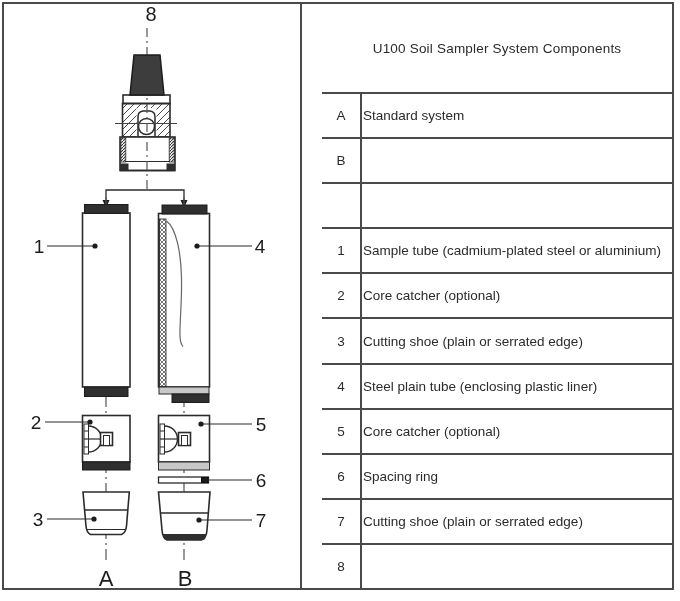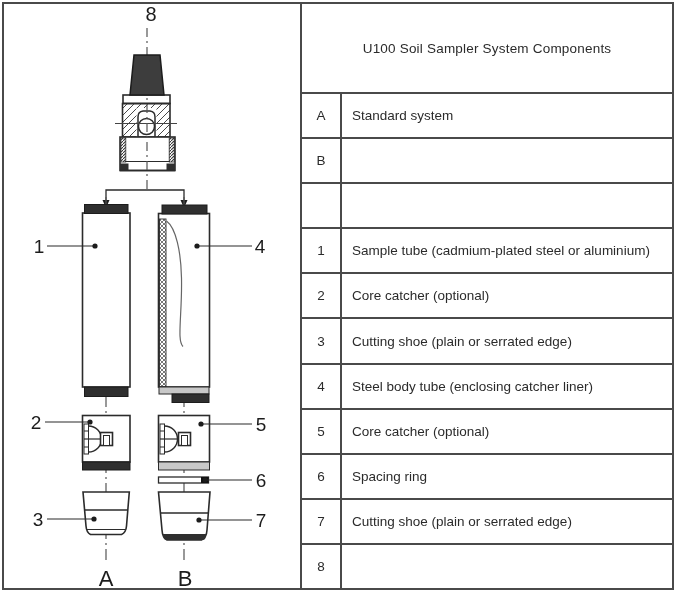--- a/index.html
+++ b/index.html
@@ -1,27 +1,27 @@
 <!DOCTYPE html>
 <html><head>
 <meta charset="utf-8">
 <style>
   html,body{margin:0;padding:0;background:#fff;}
   .page{position:relative;width:680px;height:601px;background:#fff;
         font-family:"Liberation Sans",sans-serif;color:#2b2b2b;overflow:hidden;}
   .sheet{position:absolute;left:2px;top:2px;width:672px;height:588px;
          border:2px solid #4a4a4a;display:flex;box-sizing:border-box;}
   .diagram-panel{width:296px;border-right:2px solid #4a4a4a;position:relative;}
-  .table-panel{flex:1;display:flex;flex-direction:column;}
+  .table-panel{flex:1;display:flex;flex-direction:column;margin-left:20px;}
   .title-row{height:88px;display:flex;align-items:center;justify-content:center;
              font-size:13.5px;letter-spacing:.2px;}
   .t-row{flex:1;display:flex;border-top:2px solid #4a4a4a;align-items:stretch;}
   .t-num{width:38px;border-right:2px solid #4a4a4a;display:flex;
          align-items:center;justify-content:center;font-size:13.5px;}
-  .t-desc{flex:1;display:flex;align-items:center;padding-left:10px;
+  .t-desc{flex:1;display:flex;align-items:center;padding-left:1px;
           font-size:13.5px;white-space:nowrap;}
   svg text{font-family:"Liberation Sans",sans-serif;fill:#1c1c1c;}
 </style>
 </head>
 <body>
 
 <div class="page">
   <div class="sheet">
 
     <div class="diagram-panel">
@@ -181,21 +181,21 @@
       <div class="t-row">
         <div class="t-num">2</div>
         <div class="t-desc">Core catcher (optional)</div>
       </div>
       <div class="t-row">
         <div class="t-num">3</div>
         <div class="t-desc">Cutting shoe (plain or serrated edge)</div>
       </div>
       <div class="t-row">
         <div class="t-num">4</div>
-        <div class="t-desc">Steel body tube (enclosing catcher liner)</div>
+        <div class="t-desc">Steel plain tube (enclosing plastic liner)</div>
       </div>
       <div class="t-row">
         <div class="t-num">5</div>
         <div class="t-desc">Core catcher (optional)</div>
       </div>
       <div class="t-row">
         <div class="t-num">6</div>
         <div class="t-desc">Spacing ring</div>
       </div>
       <div class="t-row">

